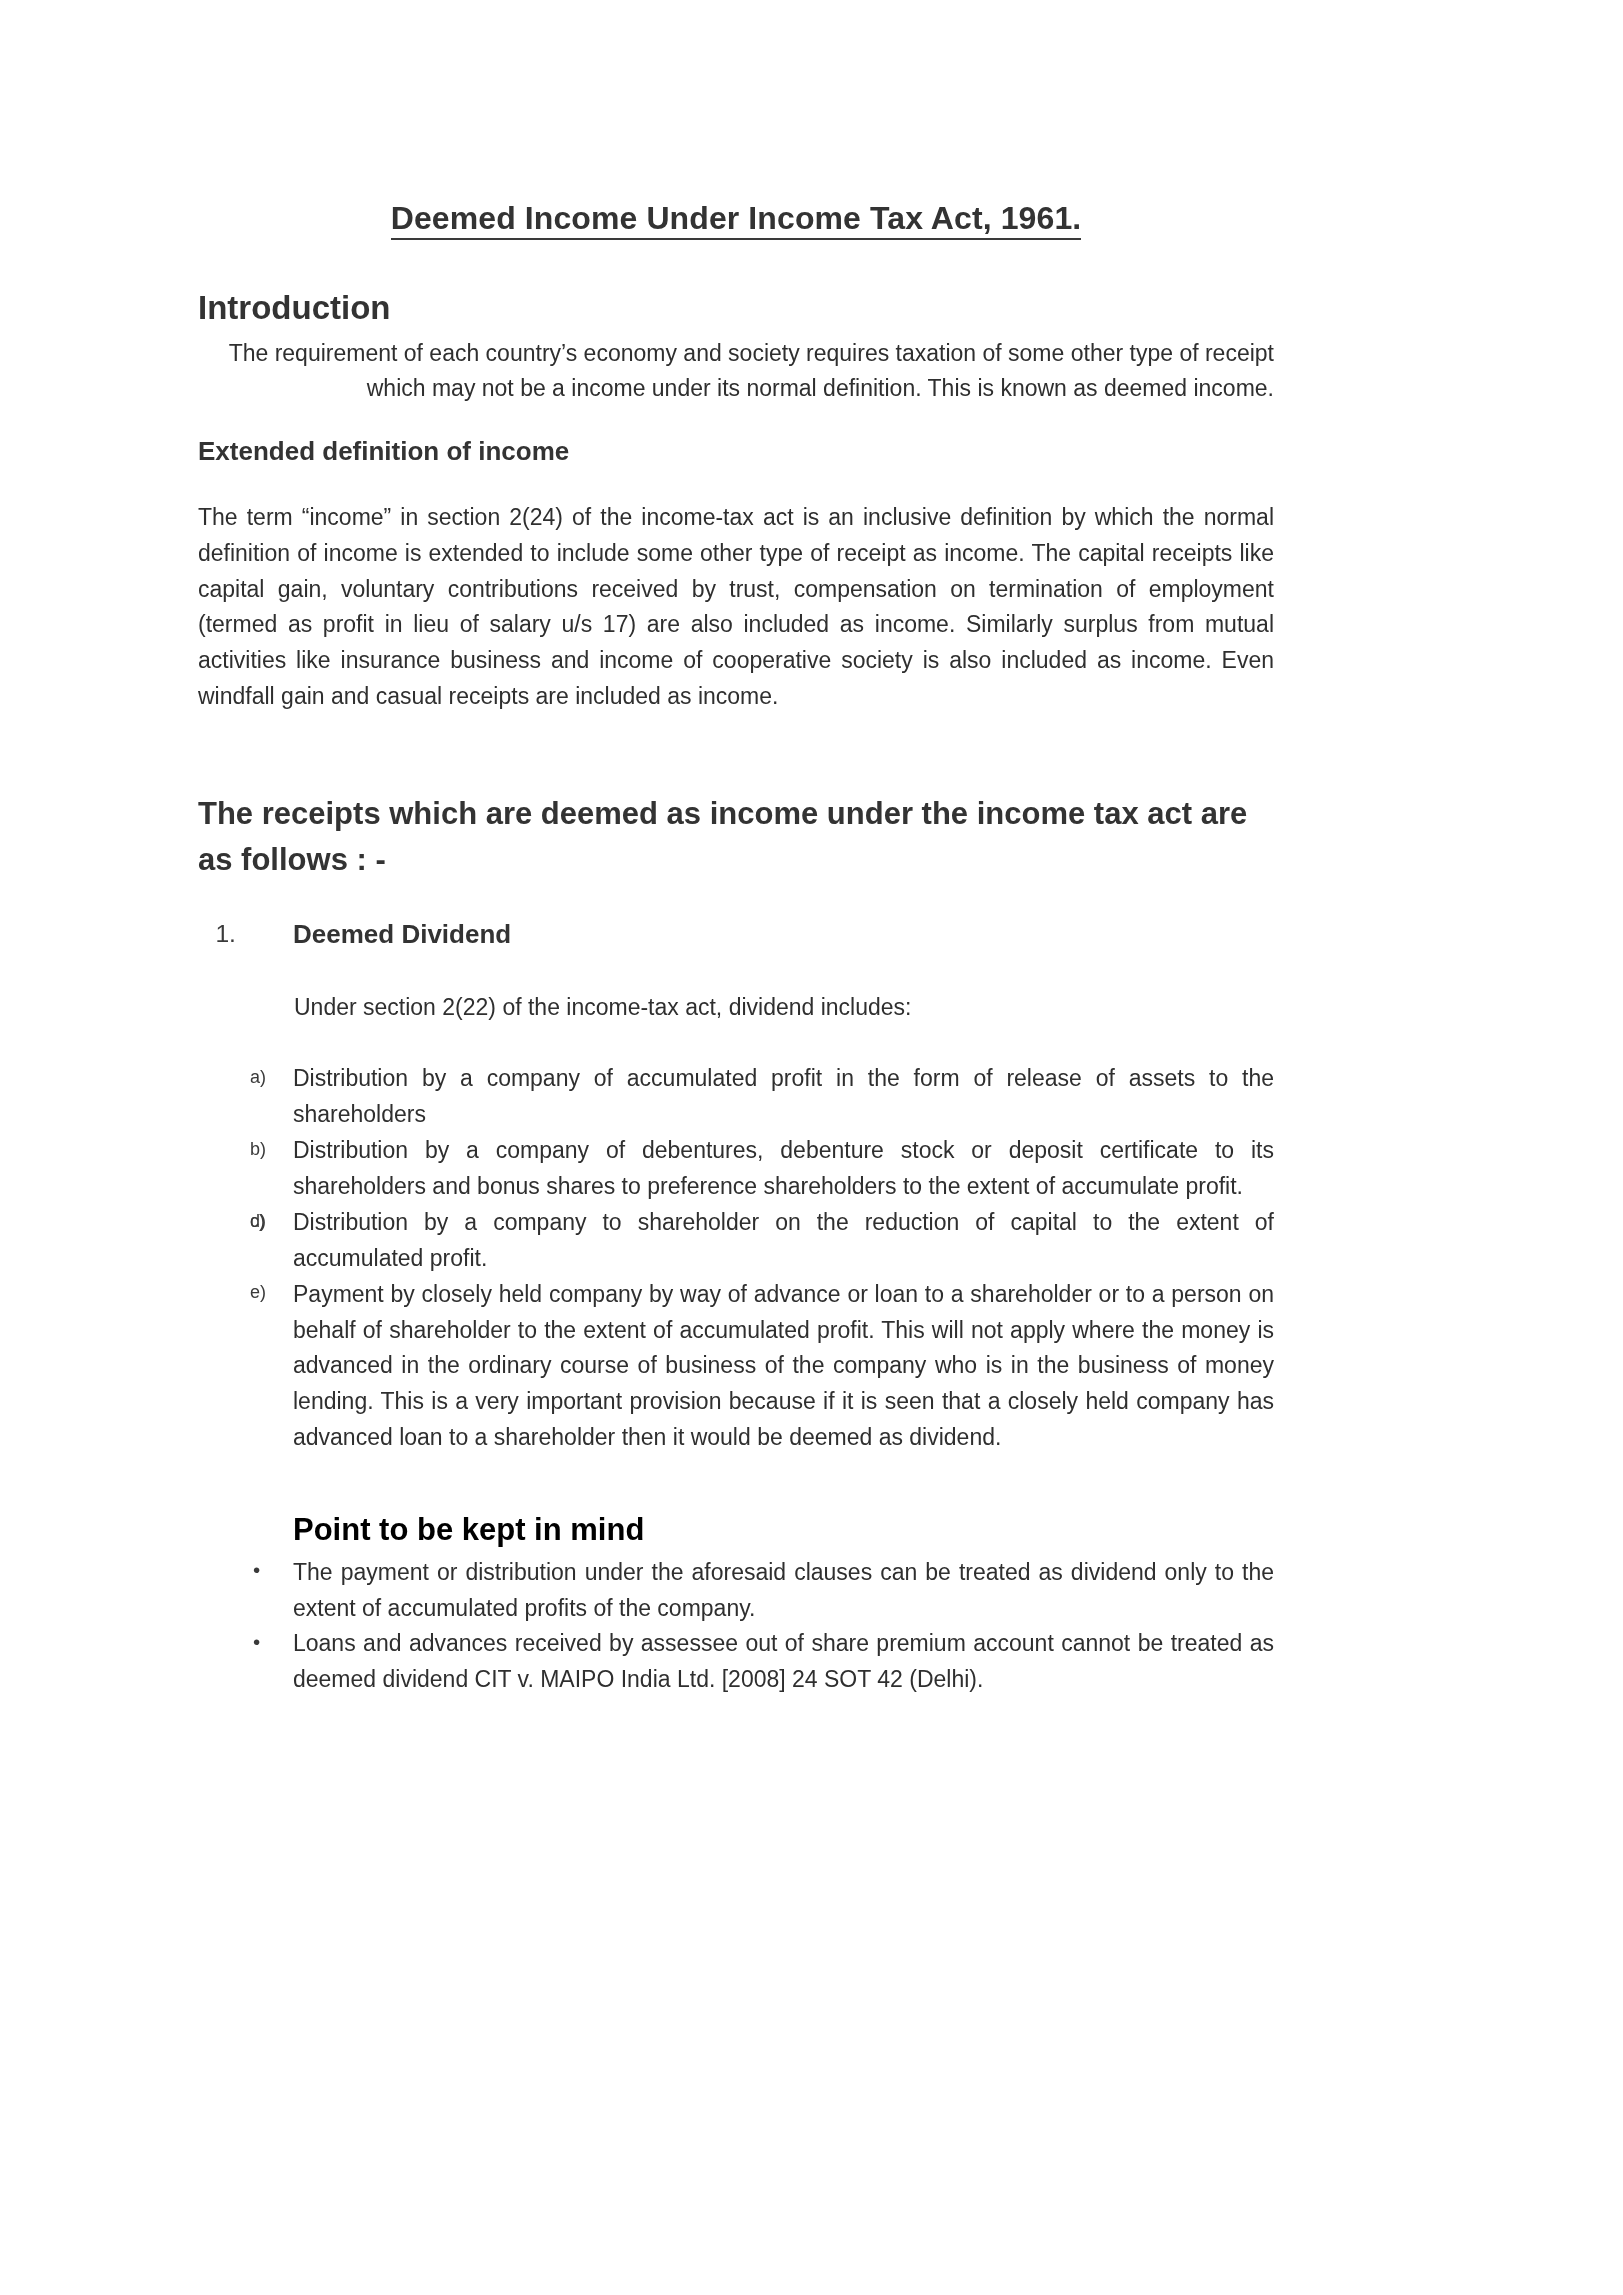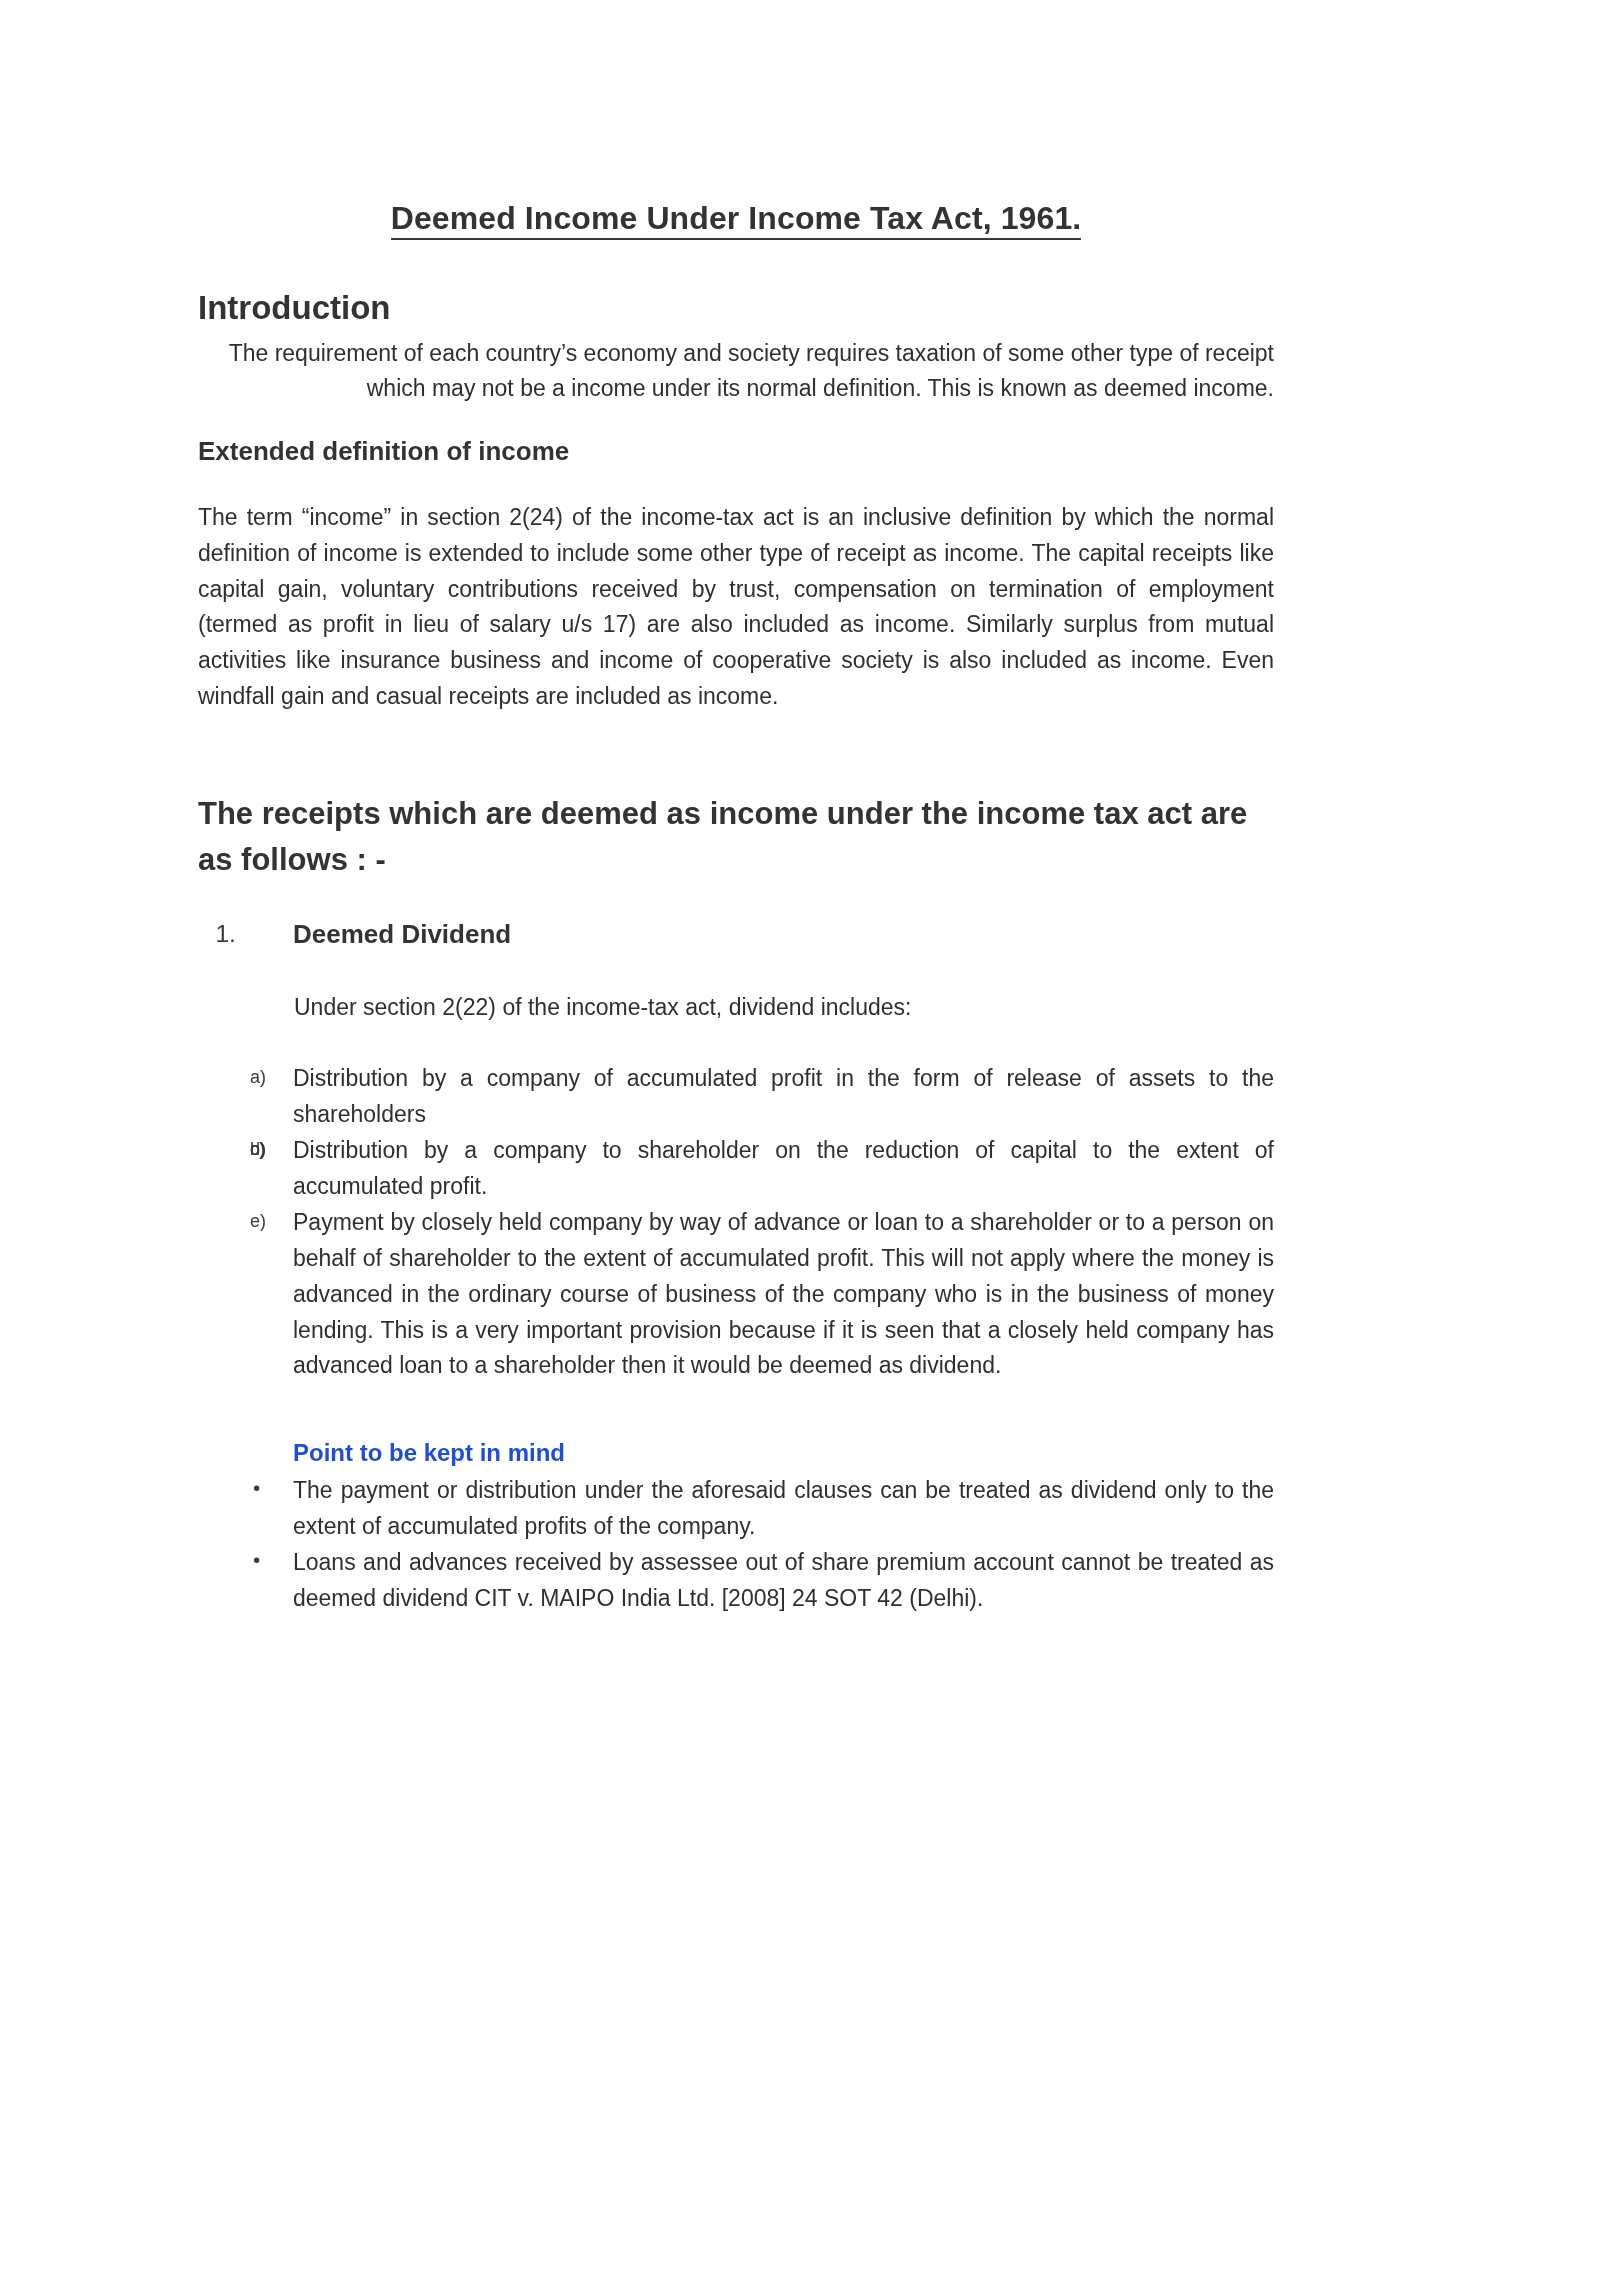--- a/index.html
+++ b/index.html
@@ -127,23 +127,23 @@
     left: 52px;
     top: 1.6px;
     font-size: 18px;
     color: #3a3a3a;
     text-align: left;
   }
 
   
   .point-head {
     margin: 52px 0 0 95px;
-    font-size: 24px;
-    font-weight: bold;
-    color: #1d4ed8;
+    font-size: 31px;
+    font-weight: bold;
+    color: #000000;
     line-height: 1.4;
   }
 
   
   .bullet-list {
     margin: 3.2px 0 0 0;
     padding: 0;
     list-style: none;
   }
   .bullet-item {
@@ -188,20 +188,21 @@
 
   <p class="sub-intro">Under section 2(22) of the income-tax act, dividend includes:</p>
 
   <ol class="alpha-list">
     <li class="alpha-item">
       <span class="marker">a)</span>
       <span>Distribution by a company of accumulated profit in the form of release of assets to the shareholders</span>
     </li>
     <li class="alpha-item">
       <span class="marker">b)</span>
+      <span>Distribution by a company of debentures, debenture stock or deposit certificate to its shareholders and bonus shares to preference shareholders to the extent of accumulate profit.</span>
     </li>
     <li class="alpha-item">
       <span class="marker">c)</span>
     </li>
     <li class="alpha-item">
       <span class="marker">d)</span>
       <span>Distribution by a company to shareholder on the reduction of capital to the extent of accumulated profit.</span>
     </li>
     <li class="alpha-item">
       <span class="marker">e)</span>

